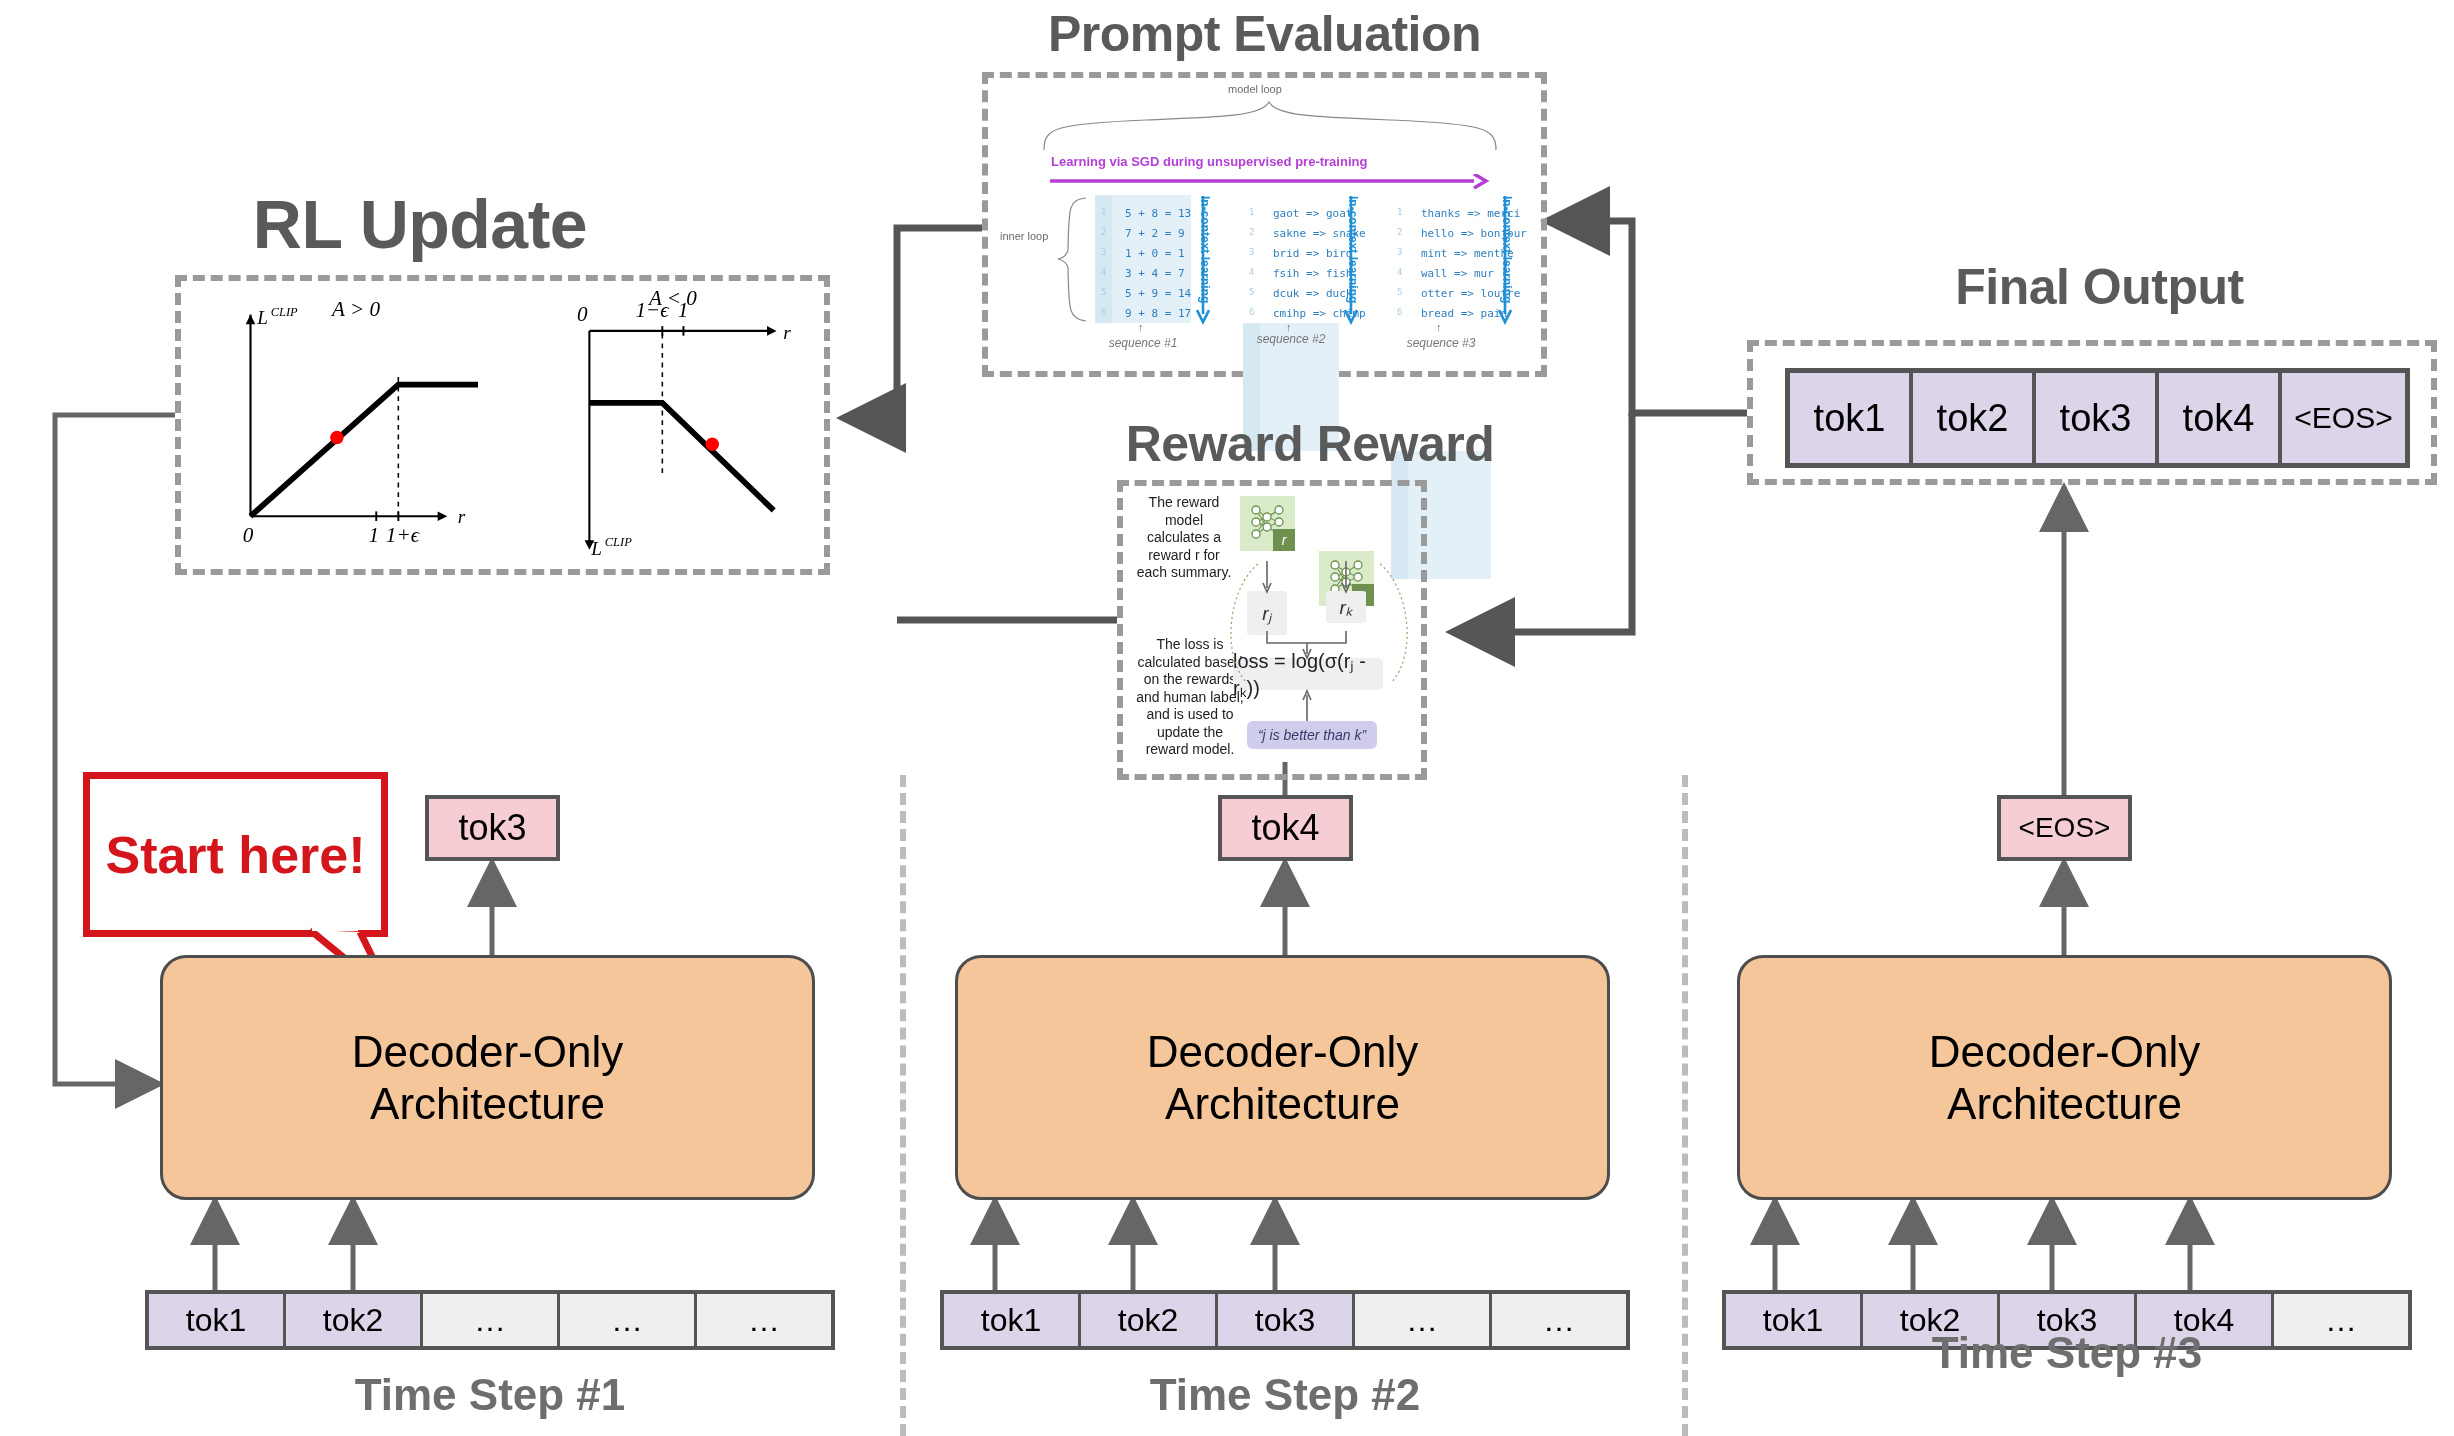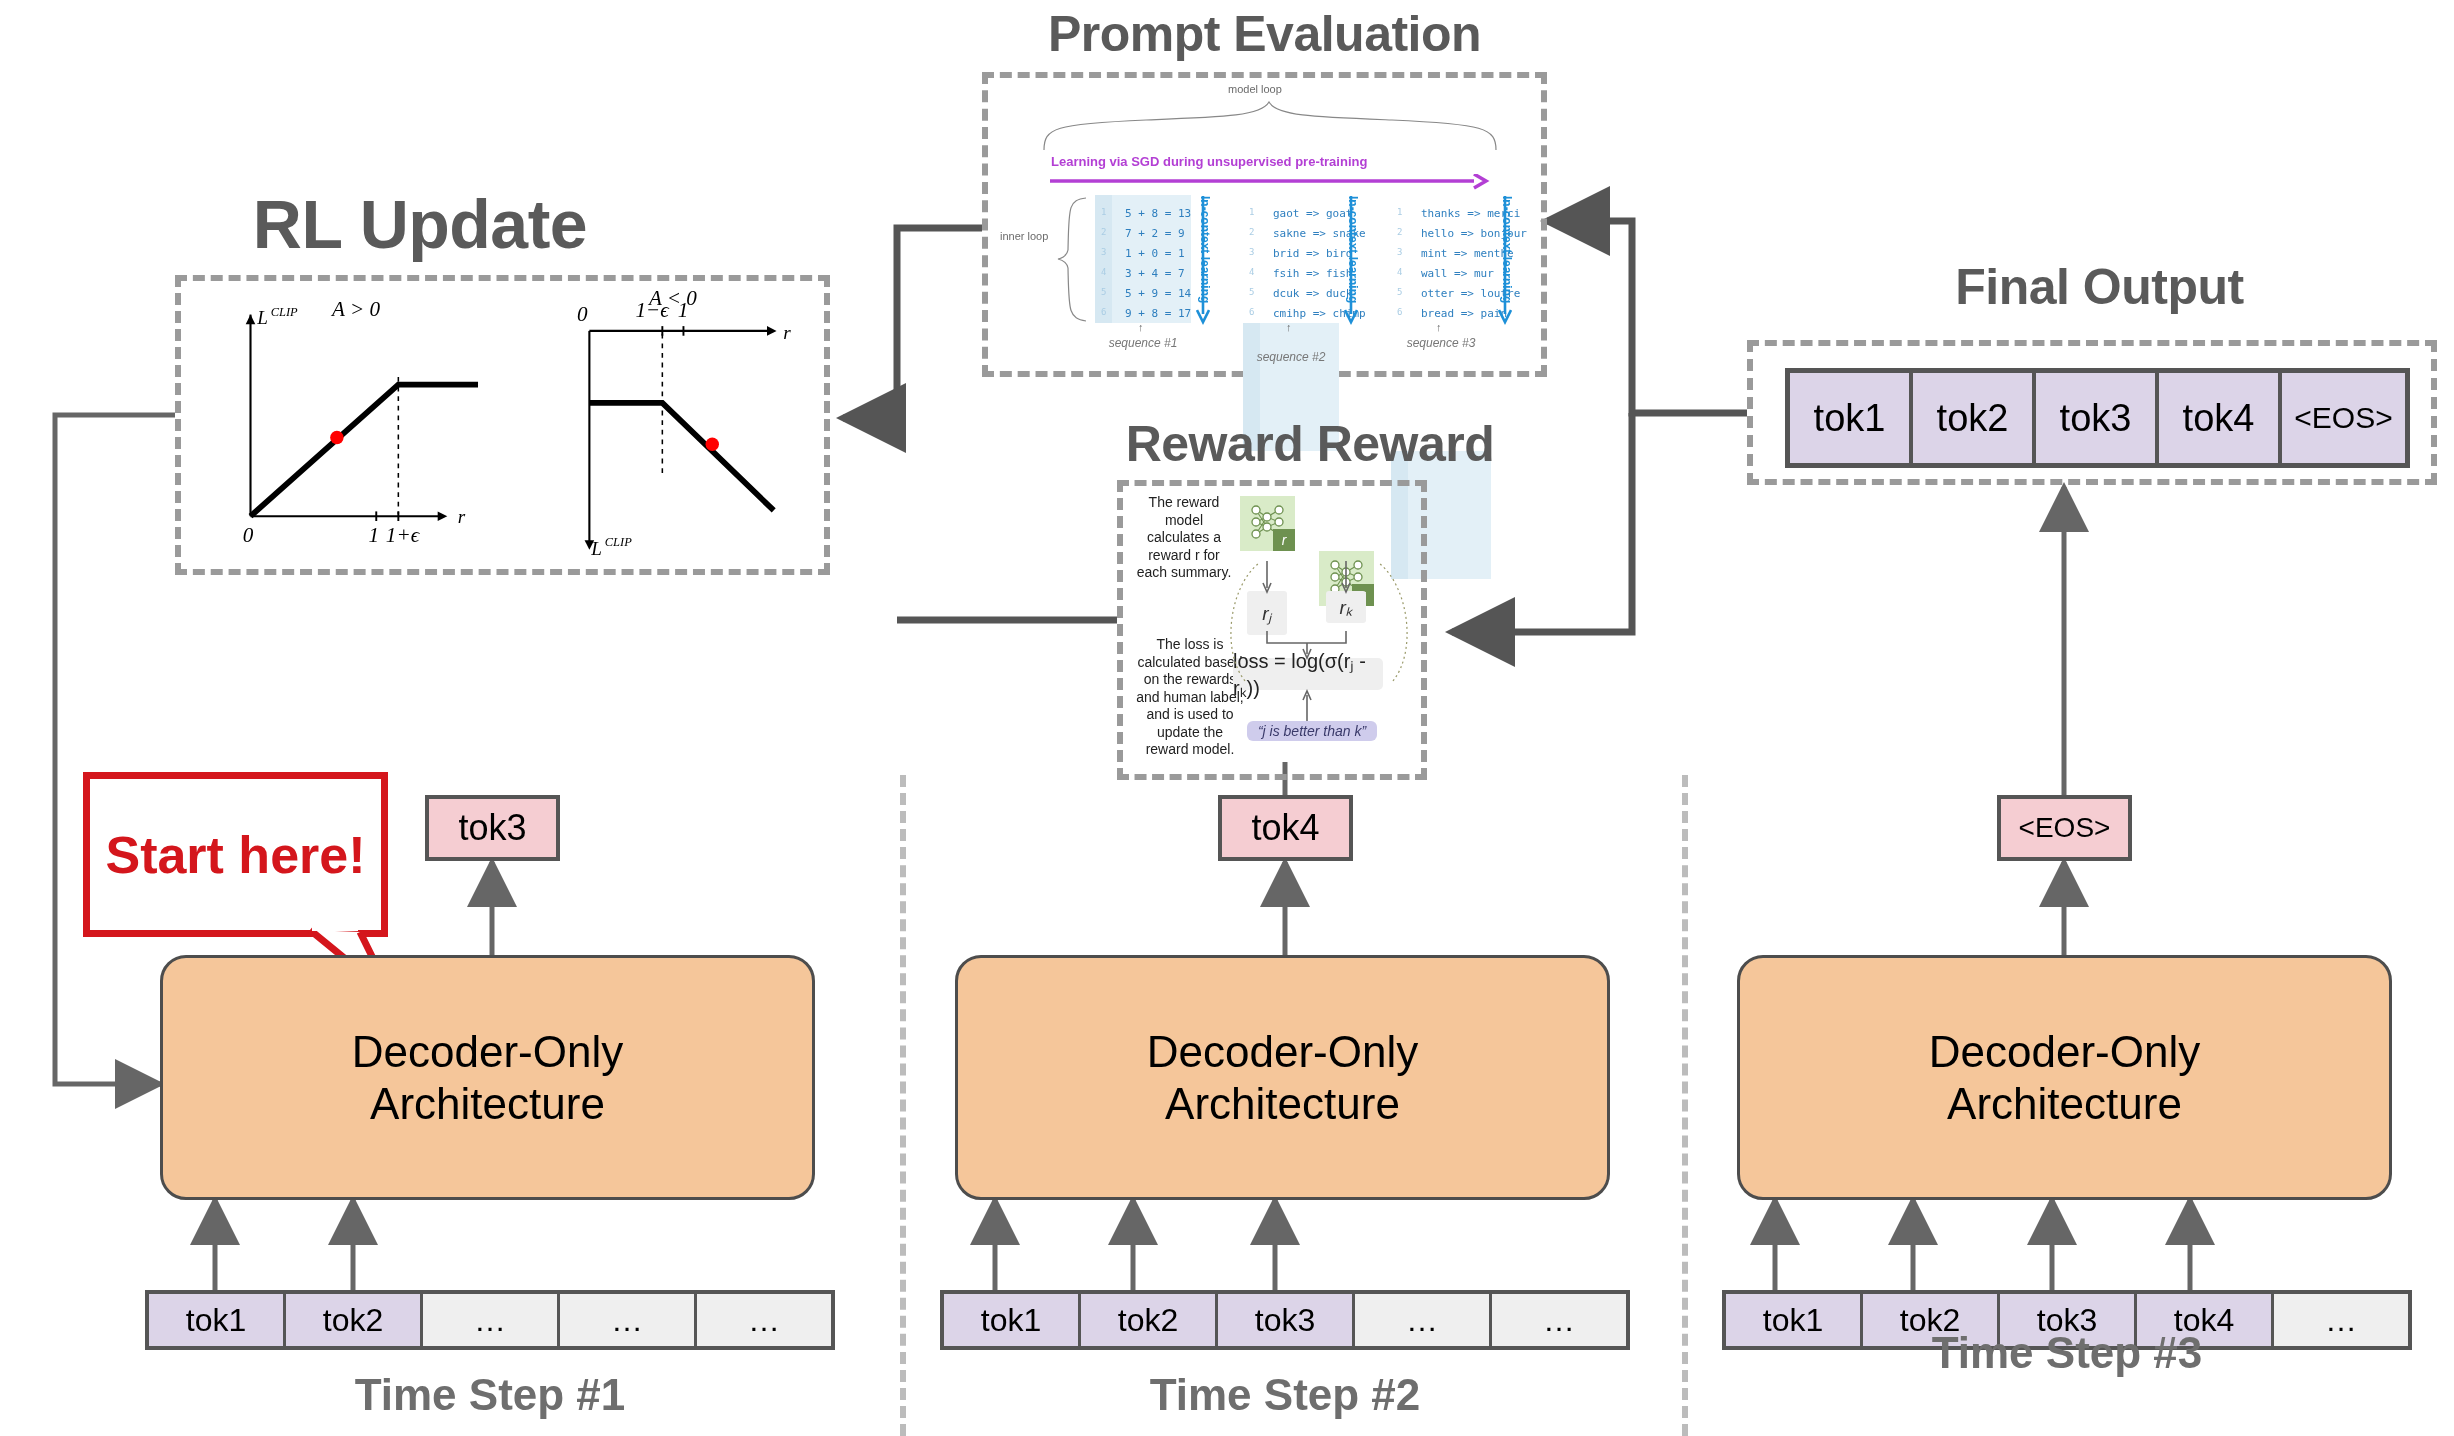--- a/index.html
+++ b/index.html
@@ -197,21 +197,21 @@
       <div class="seqrow" style="top:32px;">sakne =&gt; snake</div>
     <div class="seqnum" style="top:52px;">3</div>
       <div class="seqrow" style="top:52px;">brid =&gt; bird</div>
     <div class="seqnum" style="top:72px;">4</div>
       <div class="seqrow" style="top:72px;">fsih =&gt; fish</div>
     <div class="seqnum" style="top:92px;">5</div>
       <div class="seqrow" style="top:92px;">dcuk =&gt; duck</div>
     <div class="seqnum" style="top:112px;">6</div>
       <div class="seqrow" style="top:112px;">cmihp =&gt; chimp</div>
   </div>
-  <div class="abs seqcap" style="left:255px;top:272px;width:96px;">sequence #2</div>
+  <div class="abs seqcap" style="left:255px;top:254px;width:96px;">sequence #2</div>
   <div class="abs mini" style="left:298px;top:243px;">↑</div>
   <div class="abs iclabel" style="left:358px;top:118px;">In-context learning</div>
   <svg class="abs" width="14" height="130" style="left:356px;top:118px;">
     <line x1="7" y1="0" x2="7" y2="118" stroke="#1E90D8" stroke-width="2.6"></line>
     <path d="M1,114 L7,126 L13,114" fill="none" stroke="#1E90D8" stroke-width="2.6"></path>
   </svg>
 
   <div class="abs seqcard" style="left:403px;top:117px;width:100px;height:128px;">
     <div class="gutter"></div>
   </div>
@@ -297,21 +297,21 @@
           <circle cx="39" cy="38" r="4"></circle>
       </g>
     </svg>
     <div class="rbadge">r</div>
   </div>
 
   <div class="abs rchip" style="left:124px;top:105px;width:40px;height:44px;">rⱼ</div>
   <div class="abs rchip" style="left:203px;top:105px;width:40px;height:32px;">rₖ</div>
 
   <div class="abs lossbox" style="left:110px;top:172px;width:150px;height:32px;">loss = log(σ(rⱼ - rₖ))</div>
-  <div class="abs labelbox" style="left:124px;top:235px;width:130px;height:20px;">“j is better than k”</div>
+  <div class="abs labelbox" style="left:124px;top:235px;width:130px;height:28px;">“j is better than k”</div>
 
   <svg class="abs" width="290" height="290" style="left:10px;top:5px;">
     <line x1="134" y1="70" x2="134" y2="97" stroke="#666" stroke-width="1.6"></line>
     <path d="M130,92 L134,101 L138,92" fill="none" stroke="#666" stroke-width="1.6"></path>
     <line x1="213" y1="70" x2="213" y2="97" stroke="#666" stroke-width="1.6"></line>
     <path d="M209,92 L213,101 L217,92" fill="none" stroke="#666" stroke-width="1.6"></path>
     <path d="M134,140 L134,152 L213,152 L213,140" fill="none" stroke="#666" stroke-width="1.6"></path>
     <line x1="174" y1="152" x2="174" y2="163" stroke="#666" stroke-width="1.6"></line>
     <path d="M170,158 L174,167 L178,158" fill="none" stroke="#666" stroke-width="1.6"></path>
     <line x1="174" y1="230" x2="174" y2="204" stroke="#666" stroke-width="1.6"></line>

